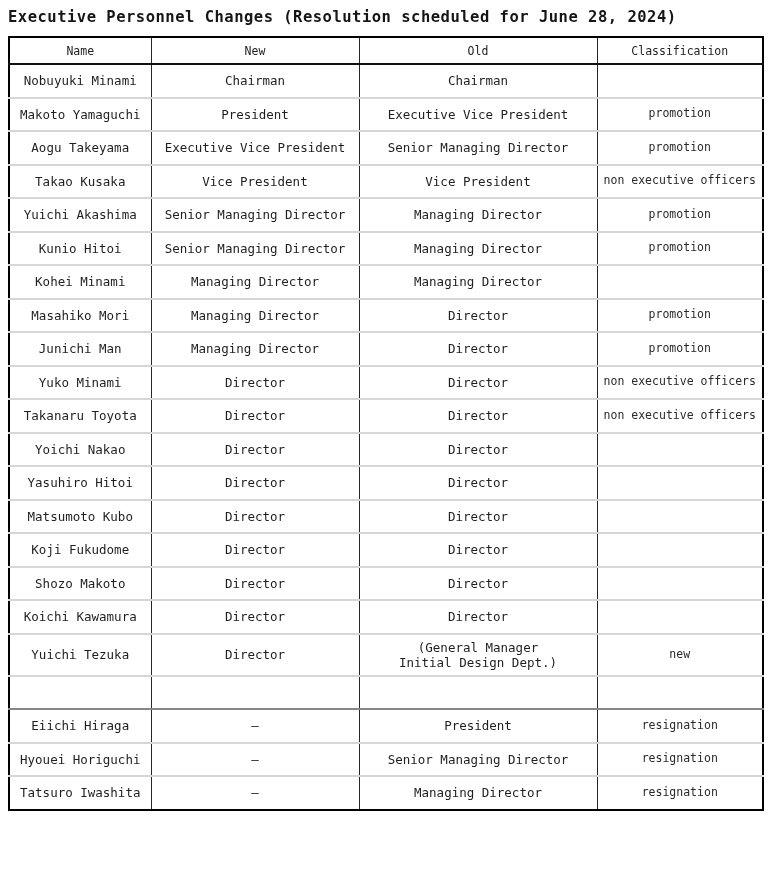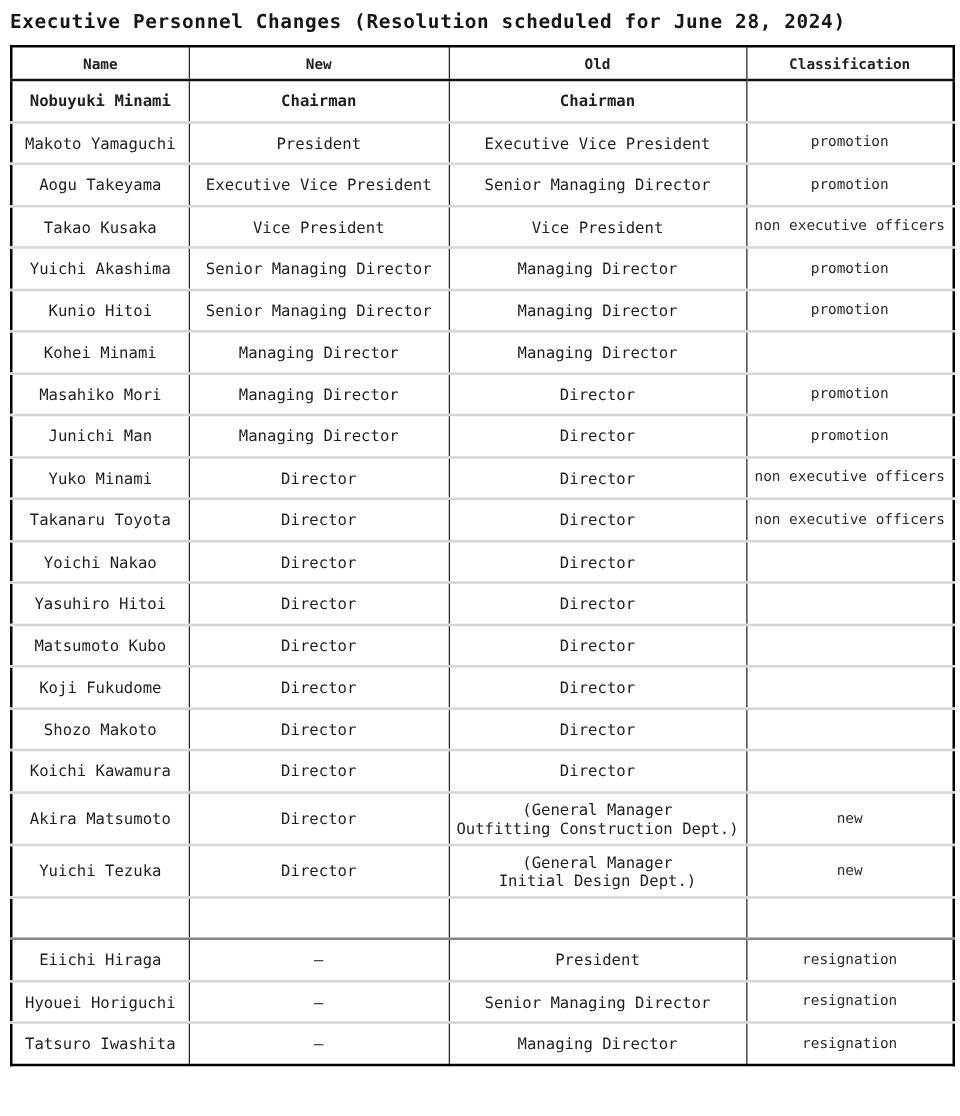--- a/index.html
+++ b/index.html
@@ -48,34 +48,34 @@
     text-align: center;
     vertical-align: middle;
     padding: 0 2px;
     overflow: hidden;
   }
   th + th, td + td {
     border-left: 1.5px solid #262626;
   }
   thead th {
     height: 25px;
-    font-weight: bold;
+    font-weight: normal;
     font-size: 11.5px;
     border-bottom: 2.5px solid #111111;
     color: #222222;
   }
   tbody td {
     height: 31.5px;
     font-size: 12.5px;
     border-top: 2px solid #d6d6d6;
     white-space: pre-line;
     line-height: 1.2;
     color: #1f1f1f;
   }
-  tbody tr:first-child td { border-top: none; font-weight: bold; }
+  tbody tr:first-child td { border-top: none; }
   tbody td.col-classification { font-size: 11.5px; color: #2a2a2a; }
   tbody tr.tall-row td { height: 40px; }
   tbody tr.section-start td { border-top: 2.5px solid #868686; }
 </style>
 </head>
 <body>
 
 <div class="page">
   <div class="doc-title">Executive Personnel Changes (Resolution scheduled for June 28, 2024)</div>
 
@@ -191,27 +191,20 @@
           <td class="col-old">Director</td>
           <td class="col-classification"></td>
         </tr>
         <tr>
           <td class="col-name">Koichi Kawamura</td>
           <td class="col-new">Director</td>
           <td class="col-old">Director</td>
           <td class="col-classification"></td>
         </tr>
         <tr class="tall-row">
-          <td class="col-name">Akira Matsumoto</td>
-          <td class="col-new">Director</td>
-          <td class="col-old">(General Manager
-Outfitting Construction Dept.)</td>
-          <td class="col-classification">new</td>
-        </tr>
-        <tr class="tall-row">
           <td class="col-name">Yuichi Tezuka</td>
           <td class="col-new">Director</td>
           <td class="col-old">(General Manager
 Initial Design Dept.)</td>
           <td class="col-classification">new</td>
         </tr>
         <tr>
           <td class="col-name"></td>
           <td class="col-new"></td>
           <td class="col-old"></td>

